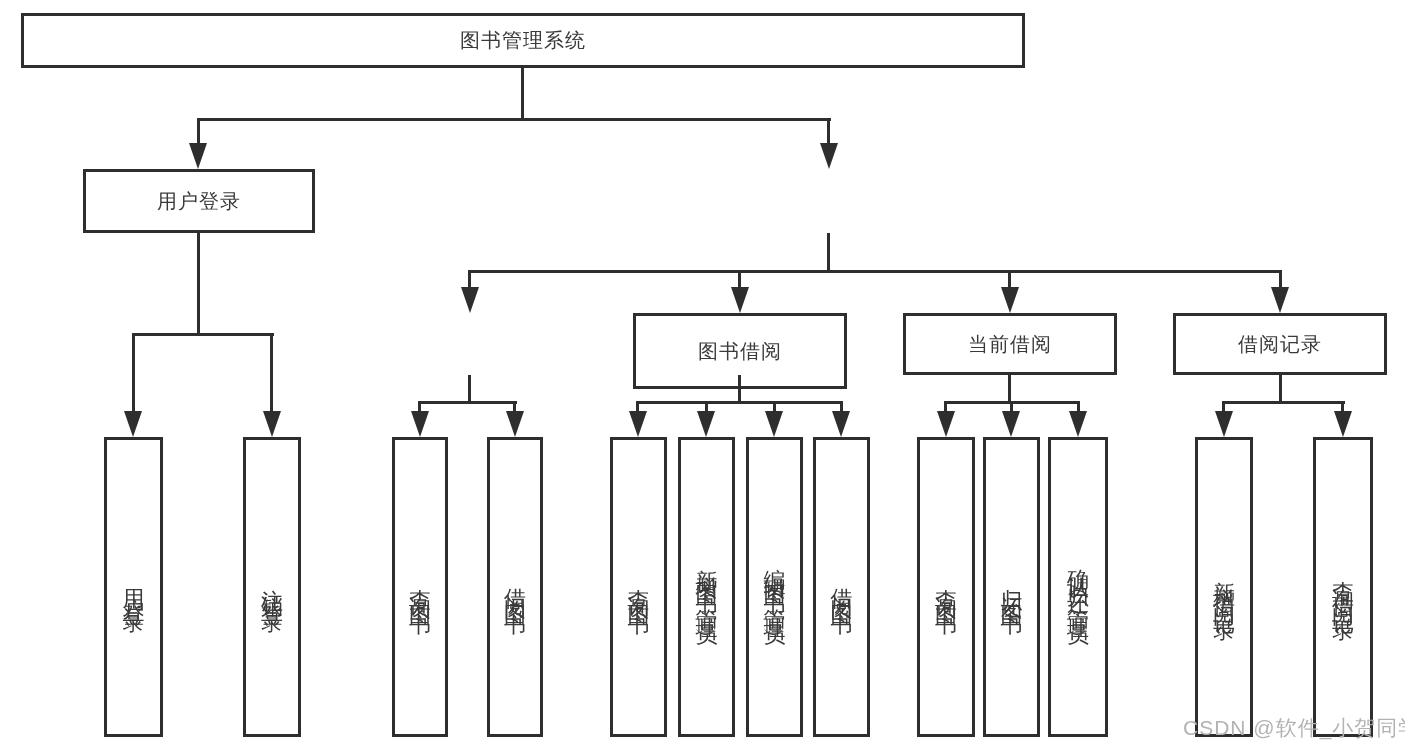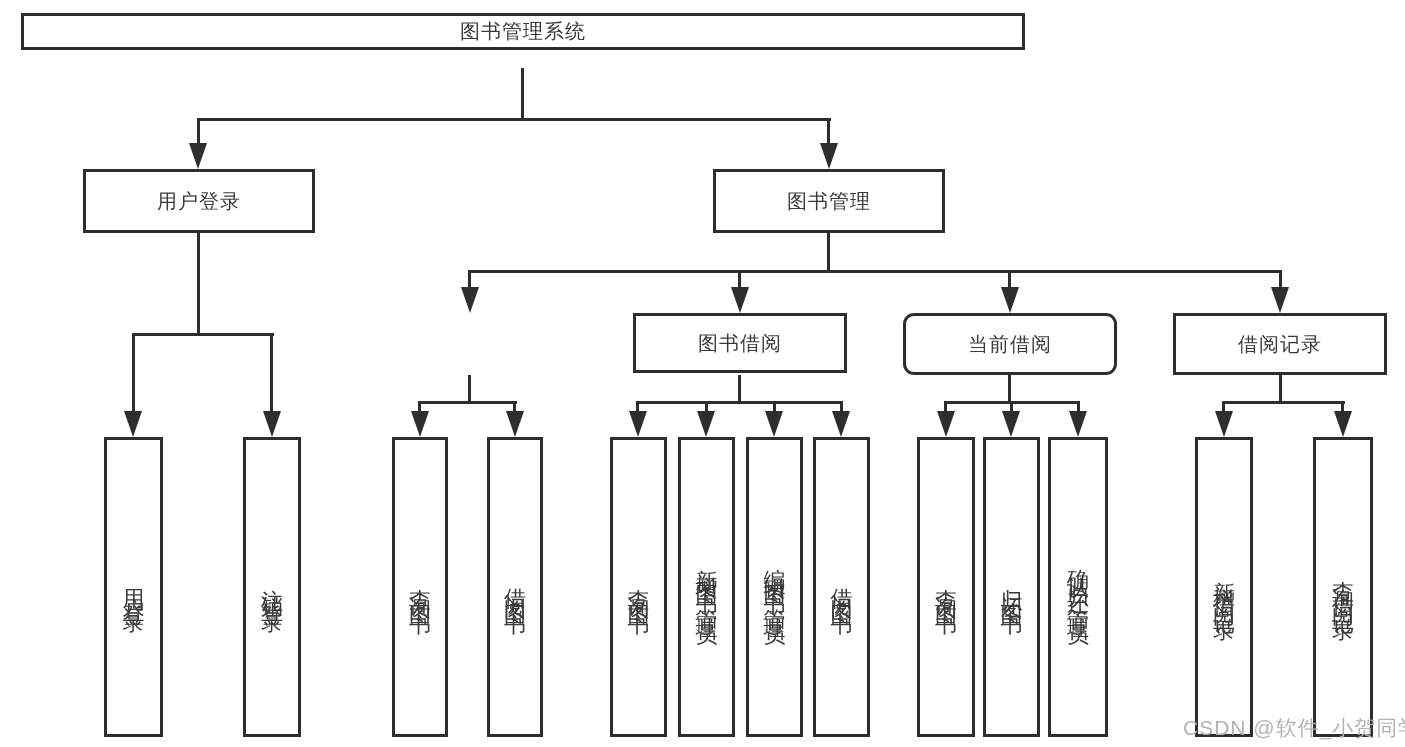--- a/index.html
+++ b/index.html
@@ -50,60 +50,57 @@
     letter-spacing: 1px;
     color: #b3b3b3;
     white-space: nowrap;
   }
 </style>
 </head>
 <body>
 
 <div class="canvas">
 
-  <div class="node h" style="left:21px; top:13px; width:1004px; height:37px;">
+  <div class="node h" style="left:21px; top:13px; width:1004px; height:55px;">
     <span>图书管理系统</span>
   </div>
 
   <div class="vl" style="left:521px; top:68px; height:53px;"></div>
   <div class="hl" style="left:197px; top:118px; width:634px;"></div>
   <div class="vl" style="left:197px; top:118px; height:27px;"></div>
   <div class="ar" style="left:189px; top:143px;"></div>
   <div class="vl" style="left:827px; top:118px; height:27px;"></div>
   <div class="ar" style="left:820px; top:143px;"></div>
 
   <div class="node h" style="left:83px; top:169px; width:232px; height:64px;">
     <span>用户登录</span>
-  </div>
-  <div class="node h" style="left:713px; top:169px; width:232px; height:64px;">
-    <span>图书管理</span>
   </div>
 
   <div class="vl" style="left:197px; top:233px; height:103px;"></div>
   <div class="hl" style="left:132px; top:333px; width:142px;"></div>
   <div class="vl" style="left:132px; top:333px; height:80px;"></div>
   <div class="ar" style="left:124px; top:411px;"></div>
   <div class="vl" style="left:270px; top:333px; height:80px;"></div>
   <div class="ar" style="left:263px; top:411px;"></div>
 
   <div class="vl" style="left:827px; top:233px; height:40px;"></div>
   <div class="hl" style="left:468px; top:270px; width:814px;"></div>
   <div class="vl" style="left:468px; top:270px; height:17px;"></div>
   <div class="ar" style="left:461px; top:287px;"></div>
   <div class="vl" style="left:738px; top:270px; height:17px;"></div>
   <div class="ar" style="left:731px; top:287px;"></div>
   <div class="vl" style="left:1008px; top:270px; height:17px;"></div>
   <div class="ar" style="left:1001px; top:287px;"></div>
   <div class="vl" style="left:1279px; top:270px; height:17px;"></div>
   <div class="ar" style="left:1271px; top:287px;"></div>
 
-  <div class="node h" style="left:633px; top:313px; width:214px; height:60px;">
+  <div class="node h" style="left:633px; top:313px; width:214px; height:76px;">
     <span>图书借阅</span>
   </div>
-  <div class="node h" style="left:903px; top:313px; width:214px; height:62px;border-radius:11px;">
+  <div class="node h" style="left:903px; top:313px; width:214px; height:62px;">
     <span>当前借阅</span>
   </div>
   <div class="node h" style="left:1173px; top:313px; width:214px; height:62px;">
     <span>借阅记录</span>
   </div>
 
   <div class="vl" style="left:468px; top:375px; height:29px;"></div>
   <div class="hl" style="left:418px; top:401px; width:99px;"></div>
   <div class="vl" style="left:418px; top:401px; height:12px;"></div>
   <div class="ar" style="left:411px; top:411px;"></div>

